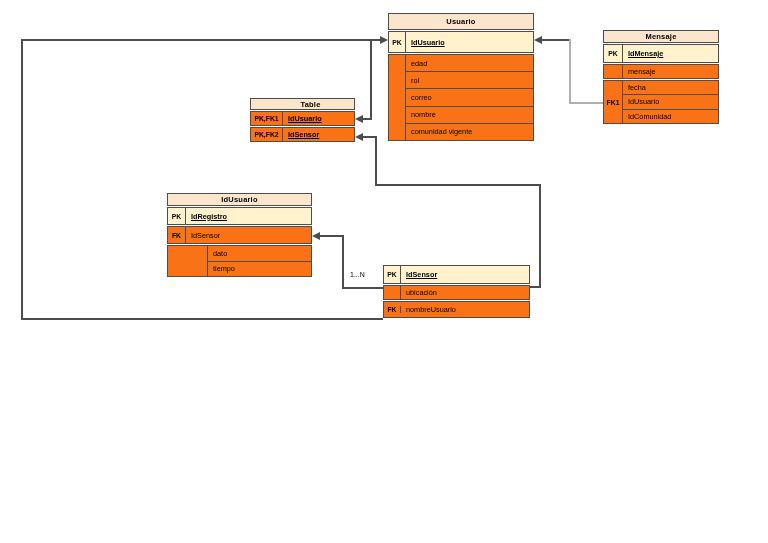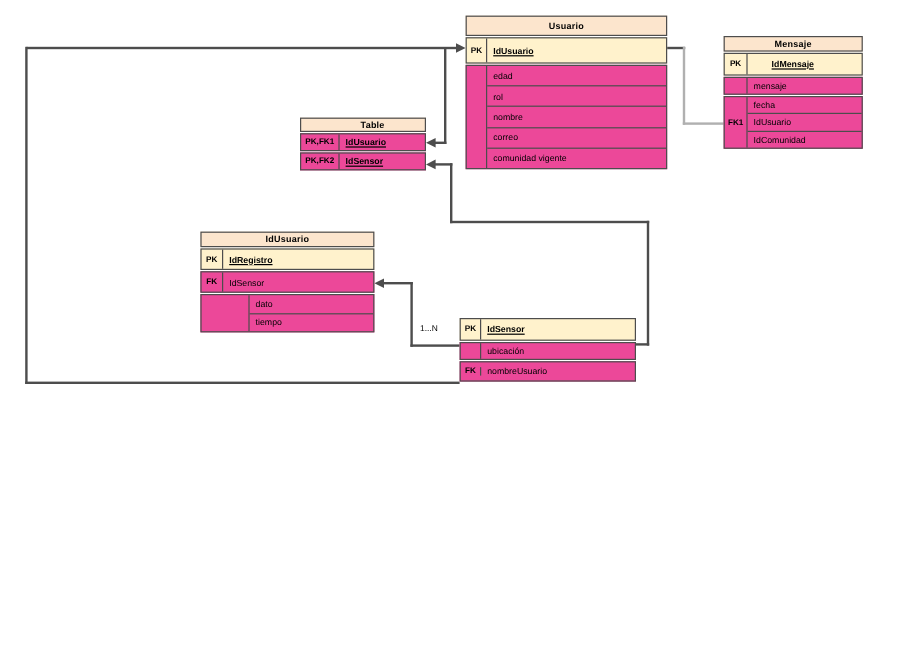--- a/index.html
+++ b/index.html
@@ -5,21 +5,21 @@
   html,body{margin:0;padding:0;background:#fff;}
   .canvas{position:relative;width:768px;height:543px;background:#ffffff;
           font-family:"Liberation Sans",sans-serif;overflow:hidden;color:#000;}
 
   
   .entity{position:absolute;box-sizing:border-box;}
   .t-header{box-sizing:border-box;border:1px solid #4d4d4d;background:#fce5cd;
             font-weight:bold;font-size:7.5px;display:flex;align-items:center;
             justify-content:center;letter-spacing:.2px;}
   .t-group{box-sizing:border-box;border:1px solid #4d4d4d;margin-top:1px;
-           display:flex;background:#ec4899;}
+           display:flex;background:#f97316;}
   .t-group.cream{background:#fff2cc;}
   .t-label{box-sizing:border-box;border-right:1px solid #4d4d4d;display:flex;
            align-items:center;justify-content:center;font-size:6.8px;
            font-weight:bold;flex-shrink:0;}
   .t-rows{flex:1;display:flex;flex-direction:column;}
   .t-row{box-sizing:border-box;flex:1;display:flex;align-items:center;
          padding-left:5px;font-size:7.3px;border-top:1px solid #4d4d4d;}
   .t-row:first-child{border-top:none;}
   .t-row.key{font-weight:bold;text-decoration:underline;}
 
@@ -59,43 +59,43 @@
   <div class="line hl" style="left:319px;top:235px;width:25px;"></div>
   <div class="line vl" style="left:342px;top:235px;height:54px;"></div>
   <div class="line hl" style="left:342px;top:287px;width:41px;"></div>
   <div class="edge-label" style="left:348px;top:271px;">1...N</div>
 
   <div class="arrow-left" style="left:534px;top:36px;"></div>
   <div class="line hl" style="left:541px;top:39px;width:30px;"></div>
   <div class="line vl light" style="left:569px;top:39px;height:65px;"></div>
   <div class="line hl light" style="left:569px;top:102px;width:34px;"></div>
 
-  <div class="entity" style="left:388px;top:13px;width:168px;border-radius:18px;">
+  <div class="entity" style="left:388px;top:13px;width:146px;border-radius:18px;">
     <div class="t-header" style="height:17px;">Usuario</div>
     <div class="t-group cream" style="height:22px;">
       <div class="t-label" style="width:17px;">PK</div>
       <div class="t-rows">
         <div class="t-row key">IdUsuario</div>
       </div>
     </div>
     <div class="t-group" style="height:87px;">
       <div class="t-label" style="width:17px;"></div>
       <div class="t-rows">
         <div class="t-row">edad</div>
         <div class="t-row">rol</div>
+        <div class="t-row">correo</div>
         <div class="t-row">nombre</div>
-        <div class="t-row">correo</div>
         <div class="t-row">comunidad vigente</div>
       </div>
     </div>
   </div>
 
   <div class="entity" style="left:603px;top:30px;width:116px;">
     <div class="t-header" style="height:13px;">Mensaje</div>
-    <div class="t-group cream" style="height:19px;gap:15px;">
+    <div class="t-group cream" style="height:19px;">
       <div class="t-label" style="width:19px;">PK</div>
       <div class="t-rows">
         <div class="t-row key">IdMensaje</div>
       </div>
     </div>
     <div class="t-group" style="height:15px;">
       <div class="t-label" style="width:19px;"></div>
       <div class="t-rows">
         <div class="t-row">mensaje</div>
       </div>

